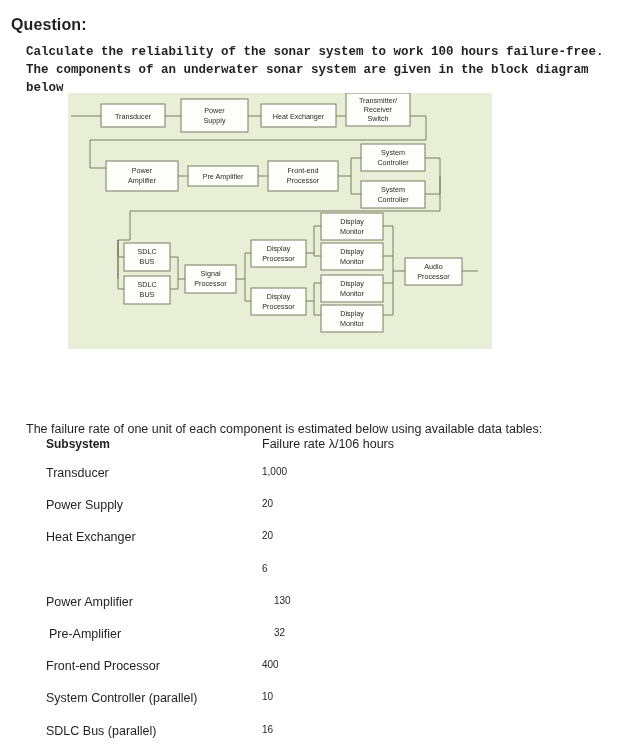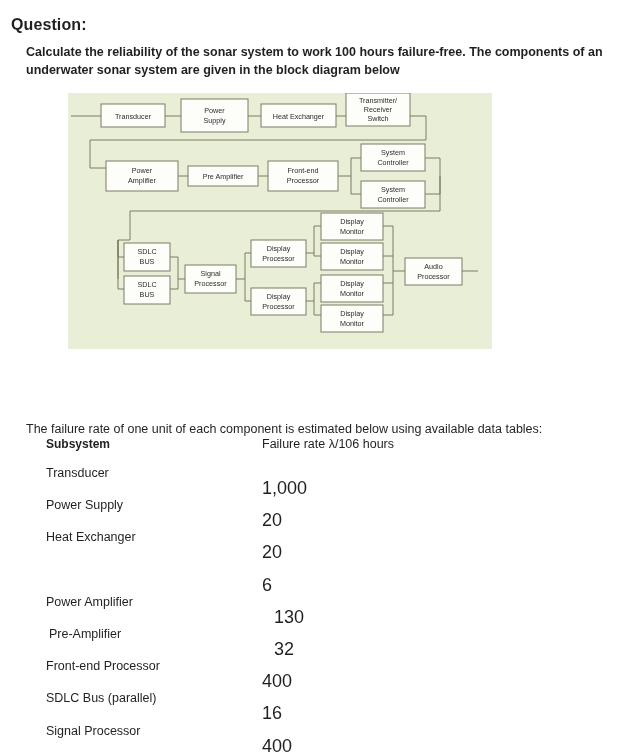--- a/index.html
+++ b/index.html
@@ -10,21 +10,21 @@
     color:#231f20;
     overflow:hidden;
     position:relative;
   }
   .q-label{
     position:absolute;left:11px;top:16px;
     font-size:16px;font-weight:bold;letter-spacing:.1px;
   }
   .q-body{
     position:absolute;left:26px;top:44px;width:580px;
-    font-size:12.5px;font-weight:bold;line-height:1.42;
+    font-size:12.5px;font-weight:bold;line-height:1.42;font-family:Liberation Mono, monospace;
   }
 
   
   #diagram-wrap{
     position:absolute;left:68px;top:93px;width:424px;height:256px;
     background:#e9efd6;
   }
   #diagram-wrap svg{display:block;width:424px;height:256px;}
   .bx rect{fill:#fdfdfa;stroke:#7a7d63;stroke-width:1;}
   .bx text{
@@ -48,22 +48,22 @@
   }
   #rate-table{
     position:absolute;left:0;top:466px;width:643px;
   }
   .row{position:relative;height:32.2px;}
   .cell-name{
     position:absolute;left:46px;top:0;
     font-size:12.5px;white-space:nowrap;
   }
   .cell-val{
-    position:absolute;left:262px;top:12px;
-    font-size:18px;white-space:nowrap;
+    position:absolute;left:262px;top:0;
+    font-size:10px;white-space:nowrap;
   }
   .row.indent .cell-name{left:49px;}
   .row.valshift .cell-val{left:265px;margin-left:9px;}
 </style>
 </head>
 <body>
 
 <div class="q-label">Question:</div>
 <div class="q-body">Calculate the reliability of the sonar system to work 100 hours failure-free. The components of an underwater sonar system are given in the block diagram below</div>
 
@@ -243,20 +243,24 @@
     </div>
     <div class="row indent valshift">
       <span class="cell-name">Pre-Amplifier</span>
       <span class="cell-val">32</span>
     </div>
     <div class="row">
       <span class="cell-name">Front-end Processor</span>
       <span class="cell-val">400</span>
     </div>
     <div class="row">
+      <span class="cell-name">System Controller (parallel)</span>
+      <span class="cell-val">10</span>
+    </div>
+    <div class="row">
       <span class="cell-name">SDLC Bus (parallel)</span>
       <span class="cell-val">16</span>
     </div>
     <div class="row">
       <span class="cell-name">Signal Processor</span>
       <span class="cell-val">400</span>
     </div>
   </div>
 
 </body></html>

